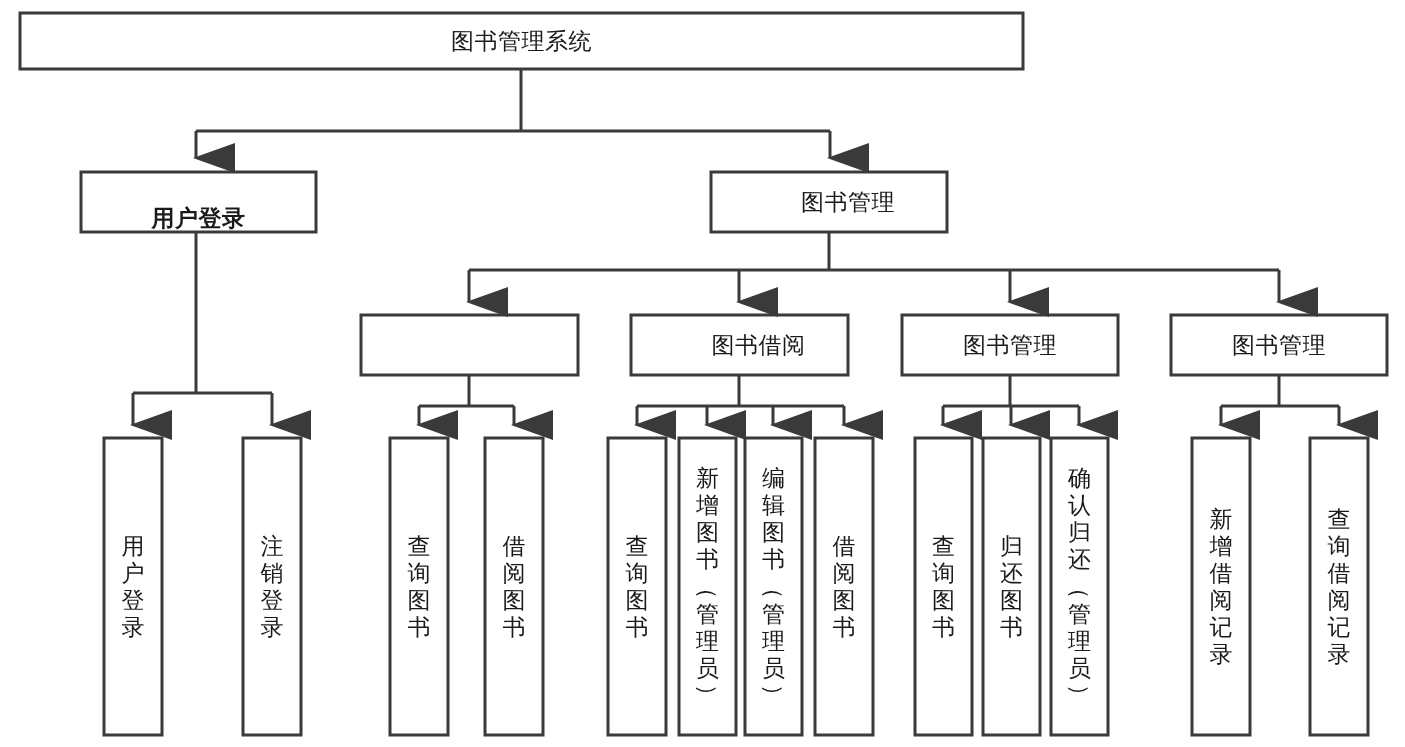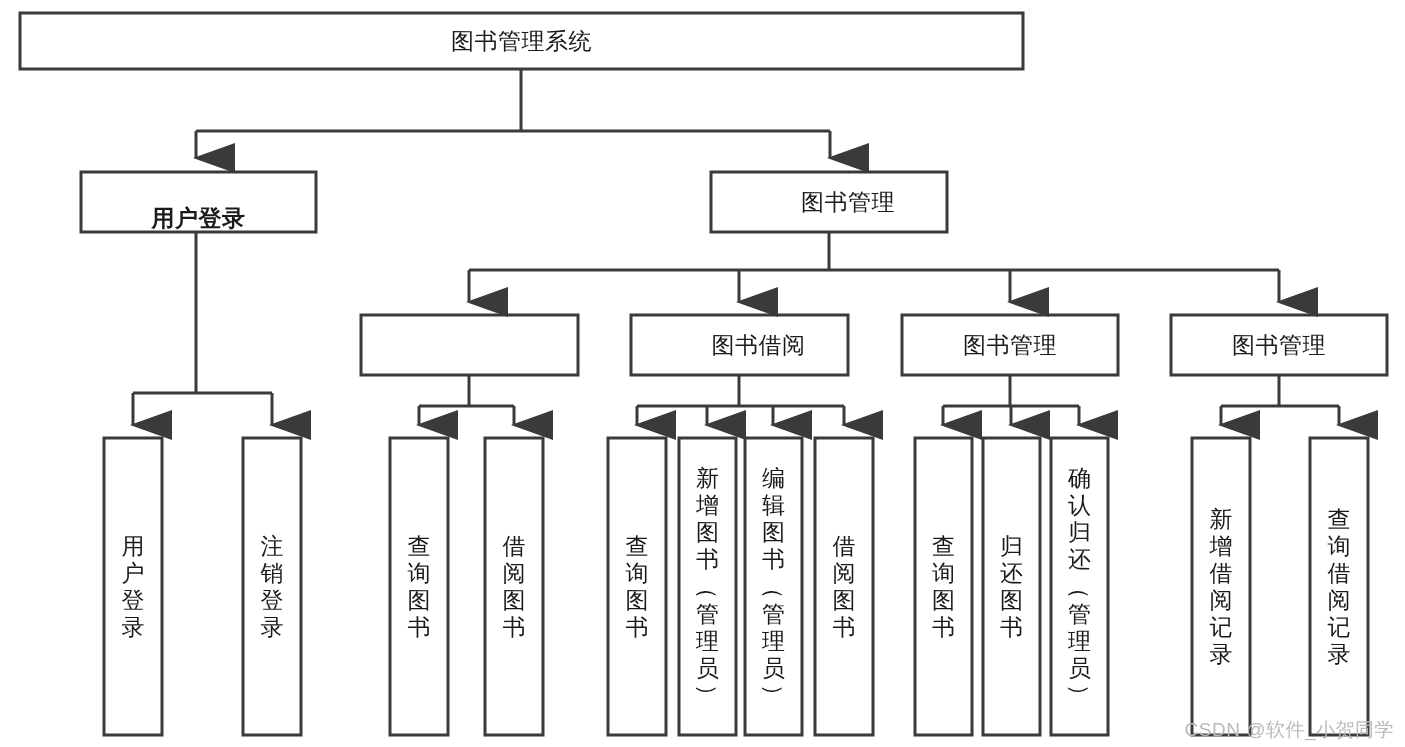--- a/index.html
+++ b/index.html
@@ -315,14 +315,13 @@
       <div class="node-label-v" style="left: 1310px; top: 505.5px; width: 58px;">
         <span class="ch">查</span>
         <span class="ch">询</span>
         <span class="ch">借</span>
         <span class="ch">阅</span>
         <span class="ch">记</span>
         <span class="ch">录</span>
       </div>
     </div>
 
-  <div class="watermark">CSDN @软件_小贺同学</div>
 </div>
 
 </body></html>

